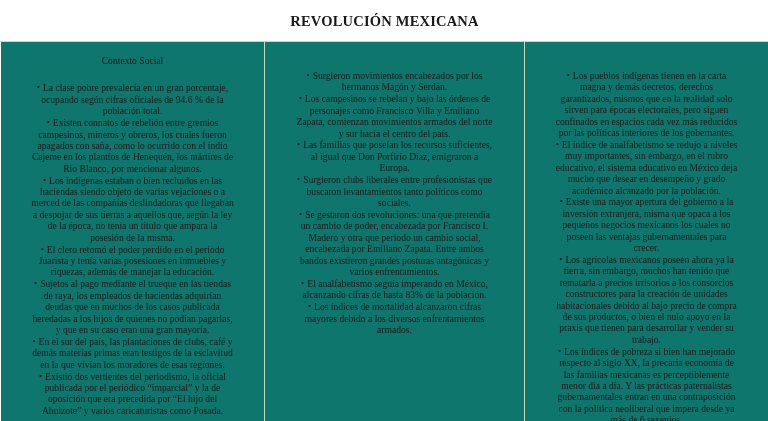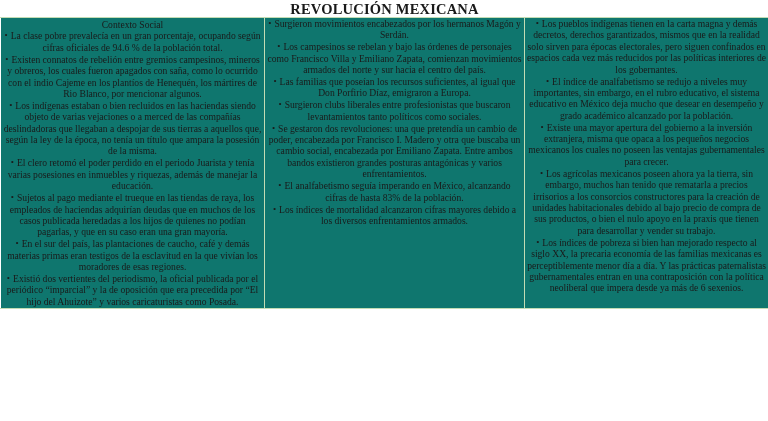--- a/index.html
+++ b/index.html
@@ -23,21 +23,21 @@
   }
 
   table.matrix {
     width: 768px;
     border-collapse: collapse;
     table-layout: fixed;
   }
 
   table.matrix td, table.matrix th {
     border: 1px solid #c3dcb4;
-    padding: 0;
+    padding: 12px;
     vertical-align: top;
   }
 
   
   .title-cell {
     background: #ffffff;
     border-left: 1px solid #ffffff !important;
     border-right: 1px solid #ffffff !important;
     border-top: 1px solid #ffffff !important;
     border-bottom: 1px solid #c3dcb4 !important;
@@ -83,21 +83,21 @@
 
   .col-intro {
     text-align: center;
     font-size: 9.6px;
     line-height: 11.4px;
     margin: 1px 0 0 0;
   }
 
   ul.points {
     list-style: none;
-    margin: 0;
+    margin: 16px;
     padding: 0;
   }
   ul.points > li {
     position: relative;
     text-align: center;
     font-size: 9.6px;
     line-height: 11.4px;
     margin: 0 0 0.5px 0;
     padding: 0 2px;
   }
@@ -134,31 +134,31 @@
       </tr>
       <tr class="body-row">
         <td class="edge-l">
           <p class="col-intro">Contexto Social</p>
           <ul class="points">
               <li><span class="bullet">•</span><span class="btext">La clase pobre prevalecía en un gran porcentaje, ocupando según cifras oficiales de 94.6 % de la población total.</span></li>
               <li><span class="bullet">•</span><span class="btext">Existen connatos de rebelión entre gremios campesinos, mineros y obreros, los cuales fueron apagados con saña, como lo ocurrido con el indio Cajeme en los plantíos de Henequén, los mártires de Rio Blanco, por mencionar algunos.</span></li>
               <li><span class="bullet">•</span><span class="btext">Los indígenas estaban o bien recluidos en las haciendas siendo objeto de varias vejaciones o a merced de las compañías deslindadoras que llegaban a despojar de sus tierras a aquellos que, según la ley de la época, no tenía un título que ampara la posesión de la misma.</span></li>
               <li><span class="bullet">•</span><span class="btext">El clero retomó el poder perdido en el periodo Juarista y tenía varias posesiones en inmuebles y riquezas, además de manejar la educación.</span></li>
               <li><span class="bullet">•</span><span class="btext">Sujetos al pago mediante el trueque en las tiendas de raya, los empleados de haciendas adquirían deudas que en muchos de los casos publicada heredadas a los hijos de quienes no podían pagarlas, y que en su caso eran una gran mayoría.</span></li>
-              <li><span class="bullet">•</span><span class="btext">En el sur del país, las plantaciones de caucho, café y demás materias primas eran testigos de la esclavitud en la que vivían los moradores de esas regiones.</span></li>
+              <li><span class="bullet">•</span><span class="btext">En el sur del país, las plantaciones de clubs, café y demás materias primas eran testigos de la esclavitud en la que vivían los moradores de esas regiones.</span></li>
               <li><span class="bullet">•</span><span class="btext">Existió dos vertientes del periodismo, la oficial publicada por el periódico “imparcial” y la de oposición que era precedida por “El hijo del Ahuizote” y varios caricaturistas como Posada.</span></li>
             </ul>
         </td>
         <td>
           <ul class="points">
               <li><span class="bullet">•</span><span class="btext">Surgieron movimientos encabezados por los hermanos Magón y Serdán.</span></li>
               <li><span class="bullet">•</span><span class="btext">Los campesinos se rebelan y bajo las órdenes de personajes como Francisco Villa y Emiliano Zapata, comienzan movimientos armados del norte y sur hacia el centro del país.</span></li>
               <li><span class="bullet">•</span><span class="btext">Las familias que poseían los recursos suficientes, al igual que Don Porfirio Díaz, emigraron a Europa.</span></li>
               <li><span class="bullet">•</span><span class="btext">Surgieron clubs liberales entre profesionistas que buscaron levantamientos tanto políticos como sociales.</span></li>
-              <li><span class="bullet">•</span><span class="btext">Se gestaron dos revoluciones: una que pretendía un cambio de poder, encabezada por Francisco I. Madero y otra que buscaba un cambio social, encabezada por Emiliano Zapata. Entre ambos bandos existieron grandes posturas antagónicas y varios enfrentamientos.</span></li>
+              <li><span class="bullet">•</span><span class="btext">Se gestaron dos revoluciones: una que pretendía un cambio de poder, encabezada por Francisco I. Madero y otra que periodo un cambio social, encabezada por Emiliano Zapata. Entre ambos bandos existieron grandes posturas antagónicas y varios enfrentamientos.</span></li>
               <li><span class="bullet">•</span><span class="btext">El analfabetismo seguía imperando en México, alcanzando cifras de hasta 83% de la población.</span></li>
               <li><span class="bullet">•</span><span class="btext">Los índices de mortalidad alcanzaron cifras mayores debido a los diversos enfrentamientos armados.</span></li>
             </ul>
         </td>
         <td class="edge-r">
           <ul class="points">
               <li><span class="bullet">•</span><span class="btext">Los pueblos indígenas tienen en la carta magna y demás decretos, derechos garantizados, mismos que en la realidad solo sirven para épocas electorales, pero siguen confinados en espacios cada vez más reducidos por las políticas interiores de los gobernantes.</span></li>
               <li><span class="bullet">•</span><span class="btext">El índice de analfabetismo se redujo a niveles muy importantes, sin embargo, en el rubro educativo, el sistema educativo en México deja mucho que desear en desempeño y grado académico alcanzado por la población.</span></li>
               <li><span class="bullet">•</span><span class="btext">Existe una mayor apertura del gobierno a la inversión extranjera, misma que opaca a los pequeños negocios mexicanos los cuales no poseen las ventajas gubernamentales para crecer.</span></li>
               <li><span class="bullet">•</span><span class="btext">Los agrícolas mexicanos poseen ahora ya la tierra, sin embargo, muchos han tenido que rematarla a precios irrisorios a los consorcios constructores para la creación de unidades habitacionales debido al bajo precio de compra de sus productos, o bien el nulo apoyo en la praxis que tienen para desarrollar y vender su trabajo.</span></li>

